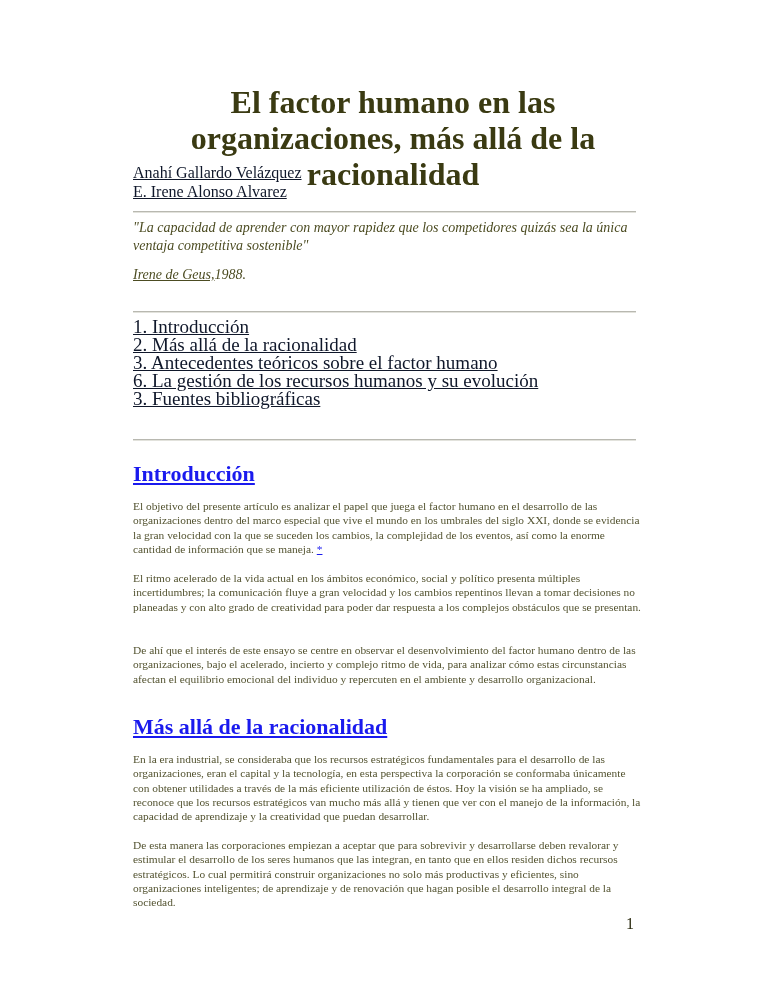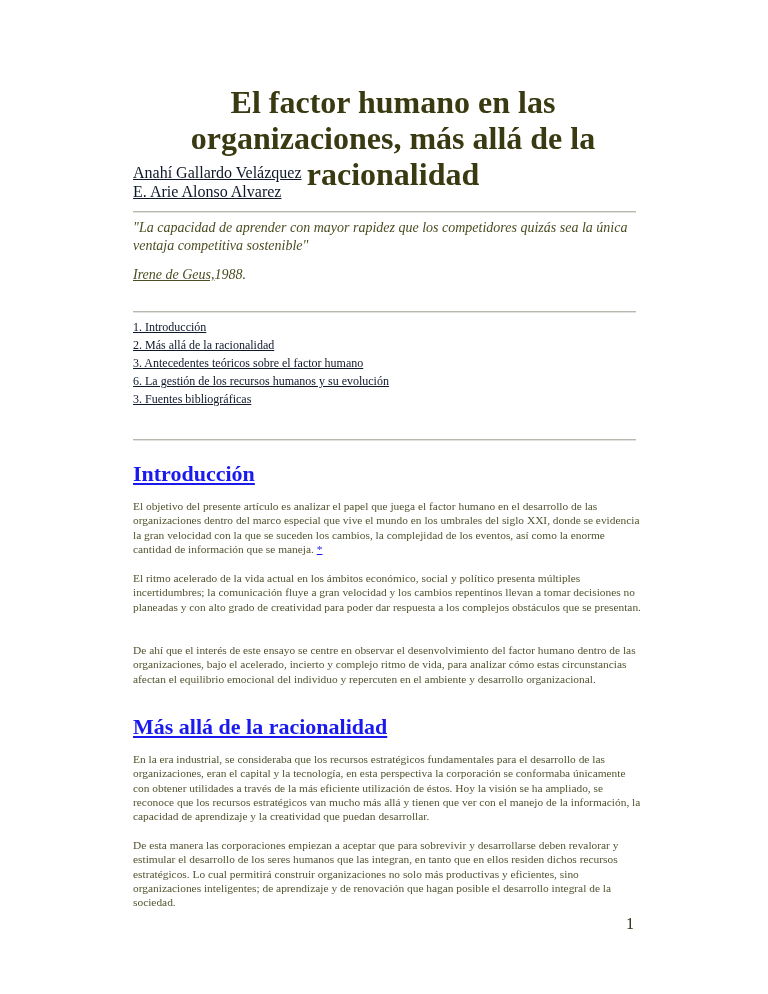--- a/index.html
+++ b/index.html
@@ -5,37 +5,37 @@
   html, body { margin: 0; padding: 0; background: #ffffff; }
   body { width: 768px; height: 994px; position: relative; overflow: hidden; font-family: "Liberation Serif", "DejaVu Serif", serif; }
   .page { position: absolute; left: 133px; top: 0; width: 503px; }
   .title { position: absolute; left: 0; top: 84px; width: 520px; margin: 0; font-size: 32px; line-height: 36px; font-weight: bold; color: #3a3a12; text-align: center; }
   .authors { position: absolute; left: 0; top: 163px; font-size: 16px; line-height: 19px; }
   .authors a, .toc a { color: #0f172a; text-decoration: underline; display: block; }
   .rule { position: absolute; left: 0; width: 503px; height: 0; border-top: 1px solid #b8b8b0; border-bottom: 1px solid #e2e2dc; }
   .quote { position: absolute; left: 0; top: 219px; width: 505px; font-style: italic; font-size: 14px; line-height: 18px; color: #4c4c22; margin: 0; }
   .cite { position: absolute; left: 0; top: 266px; font-style: italic; font-size: 14px; line-height: 18px; color: #4c4c22; }
   .cite a { color: #4c4c22; text-decoration: underline; }
-  .toc { position: absolute; left: 0; top: 318px; font-size: 12px; line-height: 18px; }
+  .toc { position: absolute; left: 0; top: 318px; font-size: 19px; line-height: 18px; }
   .h2 { position: absolute; left: 0; margin: 0; font-size: 22px; line-height: 26px; font-weight: bold; }
   .h2 a { color: #1a1aee; }
   .para { position: absolute; left: 0; width: 510px; margin: 0; font-size: 11.4px; line-height: 14.3px; color: #535330; }
   .para a { color: #1a1aee; text-decoration: underline; }
   .pagenum { position: absolute; left: 626px; top: 915px; font-size: 16px; color: #2b2b10; }
 </style>
 </head>
 <body>
 
 <div class="page">
 
   <h1 class="title">El factor humano en las organizaciones, más allá de la racionalidad</h1>
 
   <div class="authors">
     <a href="#">Anahí Gallardo Velázquez</a>
-    <a href="#">E. Arie Alonso Alvarez</a>
+    <a href="#">E. Irene Alonso Alvarez</a>
   </div>
 
   <div class="rule" style="top:211px;"></div>
 
   <p class="quote">"La capacidad de aprender con mayor rapidez que los competidores quizás sea la única ventaja competitiva sostenible"</p>
   <div class="cite">
     <a href="#">Irene de Geus,</a><span>1988.</span>
   </div>
 
   <div class="rule" style="top:311px;"></div>

